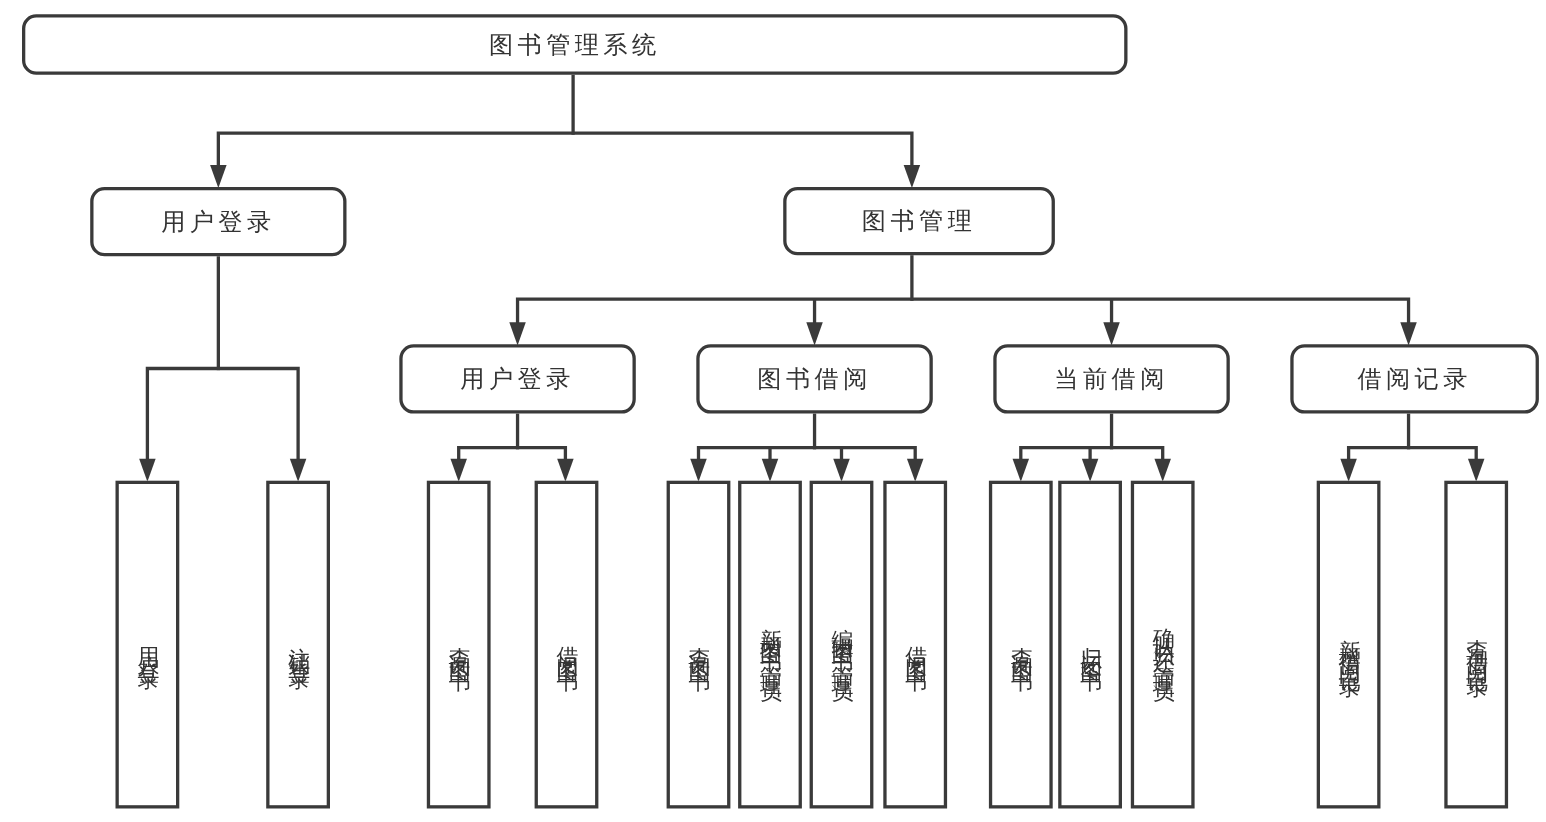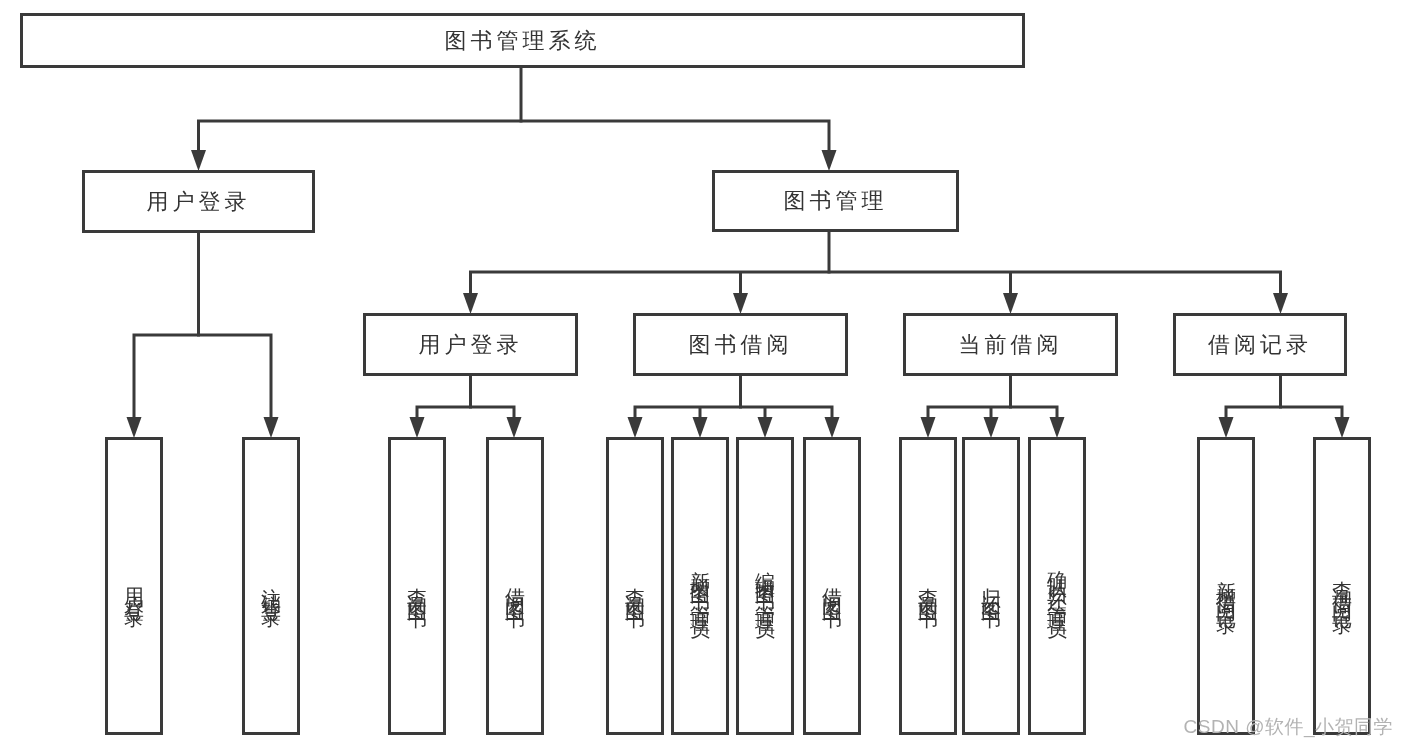--- a/index.html
+++ b/index.html
@@ -45,20 +45,21 @@
     display: flex;
     align-items: center;
     justify-content: center;
     text-align: center;
     line-height: 1.25;
   }
   .node.h {
     font-size: 22px;
     letter-spacing: 4px;
     white-space: nowrap;
+    border-radius: 13px;
   }
   .node.v {
     writing-mode: vertical-rl;
     text-orientation: mixed;
     font-size: 20px;
     letter-spacing: 7px;
     white-space: nowrap;
   }
   .watermark {
     position: absolute;
@@ -129,34 +130,33 @@
   </svg>
 
   <div class="node h" style="left:20px; top:13px; width:1005px; height:55px">图书管理系统</div>
 
   <div class="node h" style="left:82px; top:170px; width:233px; height:63px">用户登录</div>
   <div class="node h" style="left:712px; top:170px; width:247px; height:62px">图书管理</div>
 
   <div class="node h" style="left:363px; top:313px; width:215px; height:63px">用户登录</div>
   <div class="node h" style="left:633px; top:313px; width:215px; height:63px">图书借阅</div>
   <div class="node h" style="left:903px; top:313px; width:215px; height:63px">当前借阅</div>
-  <div class="node h" style="left:1173px; top:313px; width:174px; height:63px">借阅记录</div>
+  <div class="node h" style="left:1173px; top:313px; width:226px; height:63px">借阅记录</div>
 
   <div class="node v" style="left:105px; top:437px; width:58px; height:298px">用户登录</div>
   <div class="node v" style="left:242px; top:437px; width:58px; height:298px">注销登录</div>
 
   <div class="node v" style="left:388px; top:437px; width:58px; height:298px">查询图书</div>
   <div class="node v" style="left:486px; top:437px; width:58px; height:298px">借阅图书</div>
 
   <div class="node v" style="left:606px; top:437px; width:58px; height:298px">查询图书</div>
   <div class="node v" style="left:671px; top:437px; width:58px; height:298px">新增图书（管理员）</div>
   <div class="node v" style="left:736px; top:437px; width:58px; height:298px">编辑图书（管理员）</div>
   <div class="node v" style="left:803px; top:437px; width:58px; height:298px">借阅图书</div>
 
   <div class="node v" style="left:899px; top:437px; width:58px; height:298px">查询图书</div>
   <div class="node v" style="left:962px; top:437px; width:58px; height:298px">归还图书</div>
   <div class="node v" style="left:1028px; top:437px; width:58px; height:298px">确认归还（管理员）</div>
 
   <div class="node v" style="left:1197px; top:437px; width:58px; height:298px">新增借阅记录</div>
   <div class="node v" style="left:1313px; top:437px; width:58px; height:298px">查询借阅记录</div>
 
-  <div class="watermark">CSDN @软件_小贺同学</div>
 </div>
 
 </body></html>

